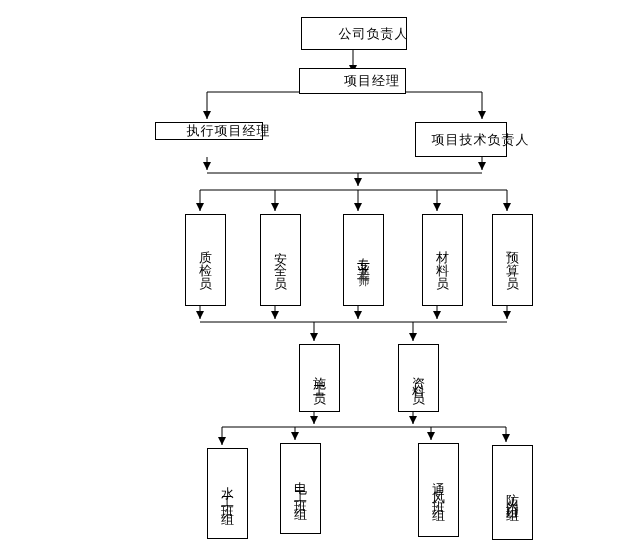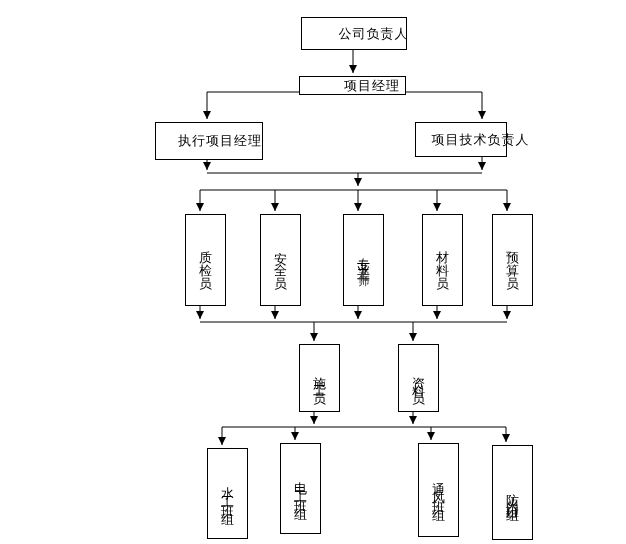--- a/index.html
+++ b/index.html
@@ -113,25 +113,25 @@
         <line x1="431" y1="427" x2="431" y2="440" marker-end="url(#arrow)"></line>
         <line x1="506" y1="427" x2="506" y2="442" marker-end="url(#arrow)"></line>
       </g>
     </g>
   </svg>
 
   <div class="box hbox" style="left:301px; top:17px; width:106px; height:33px;">
     <span>公司负责人</span>
   </div>
 
-  <div class="box hbox" style="left:299px; top:76px; width:107px; height:19px;">
+  <div class="box hbox" style="left:299px; top:68px; width:107px; height:26px;">
     <span>项目经理</span>
   </div>
 
-  <div class="box hbox" style="left:155px; top:122px; width:108px; height:38px;justify-content:flex-end;">
+  <div class="box hbox" style="left:155px; top:122px; width:108px; height:18px;">
     <span>执行项目经理</span>
   </div>
   <div class="box hbox" style="left:415px; top:122px; width:92px; height:35px;">
     <span>项目技术负责人</span>
   </div>
 
   <div class="box vbox" style="left:185px; top:214px; width:30px; height:92px;">
     <span class="vt ls13">质检员</span>
   </div>
   <div class="box vbox" style="left:260px; top:214px; width:30px; height:92px;">

